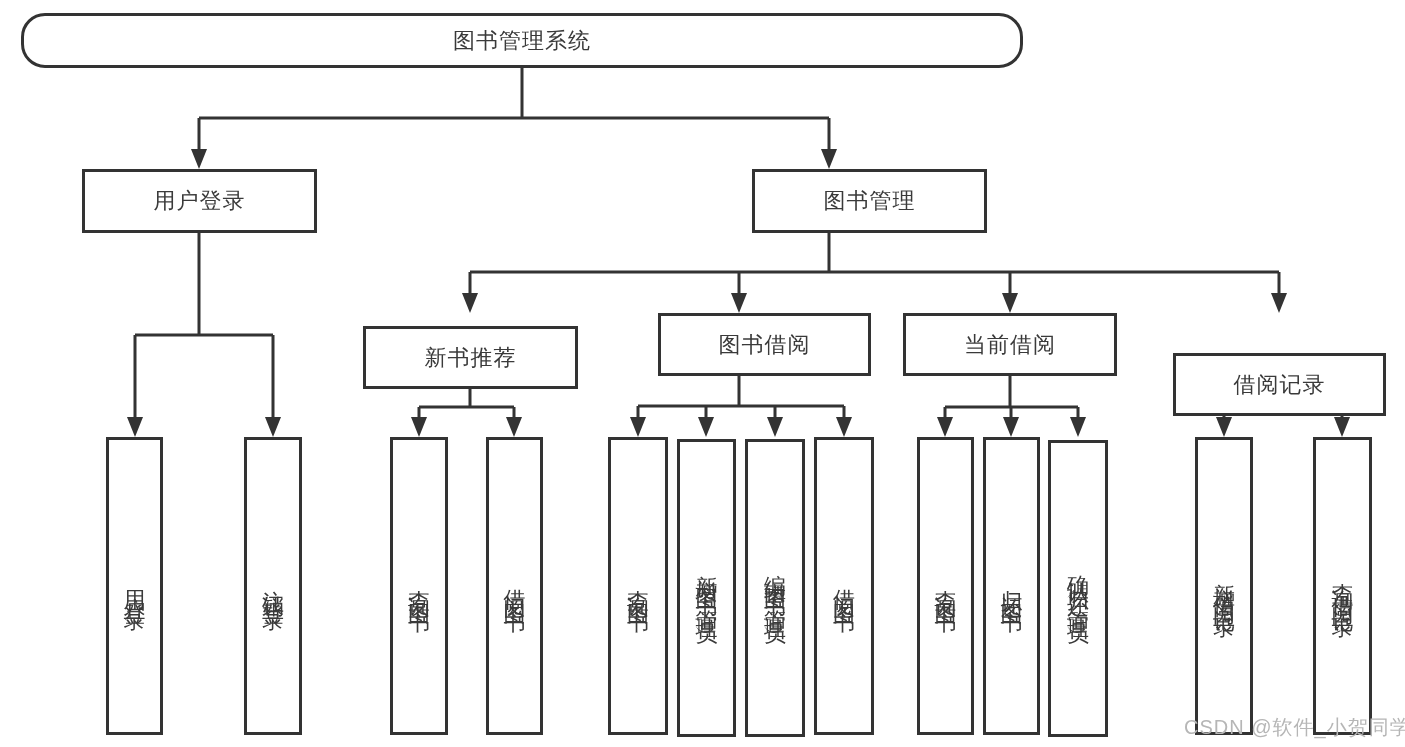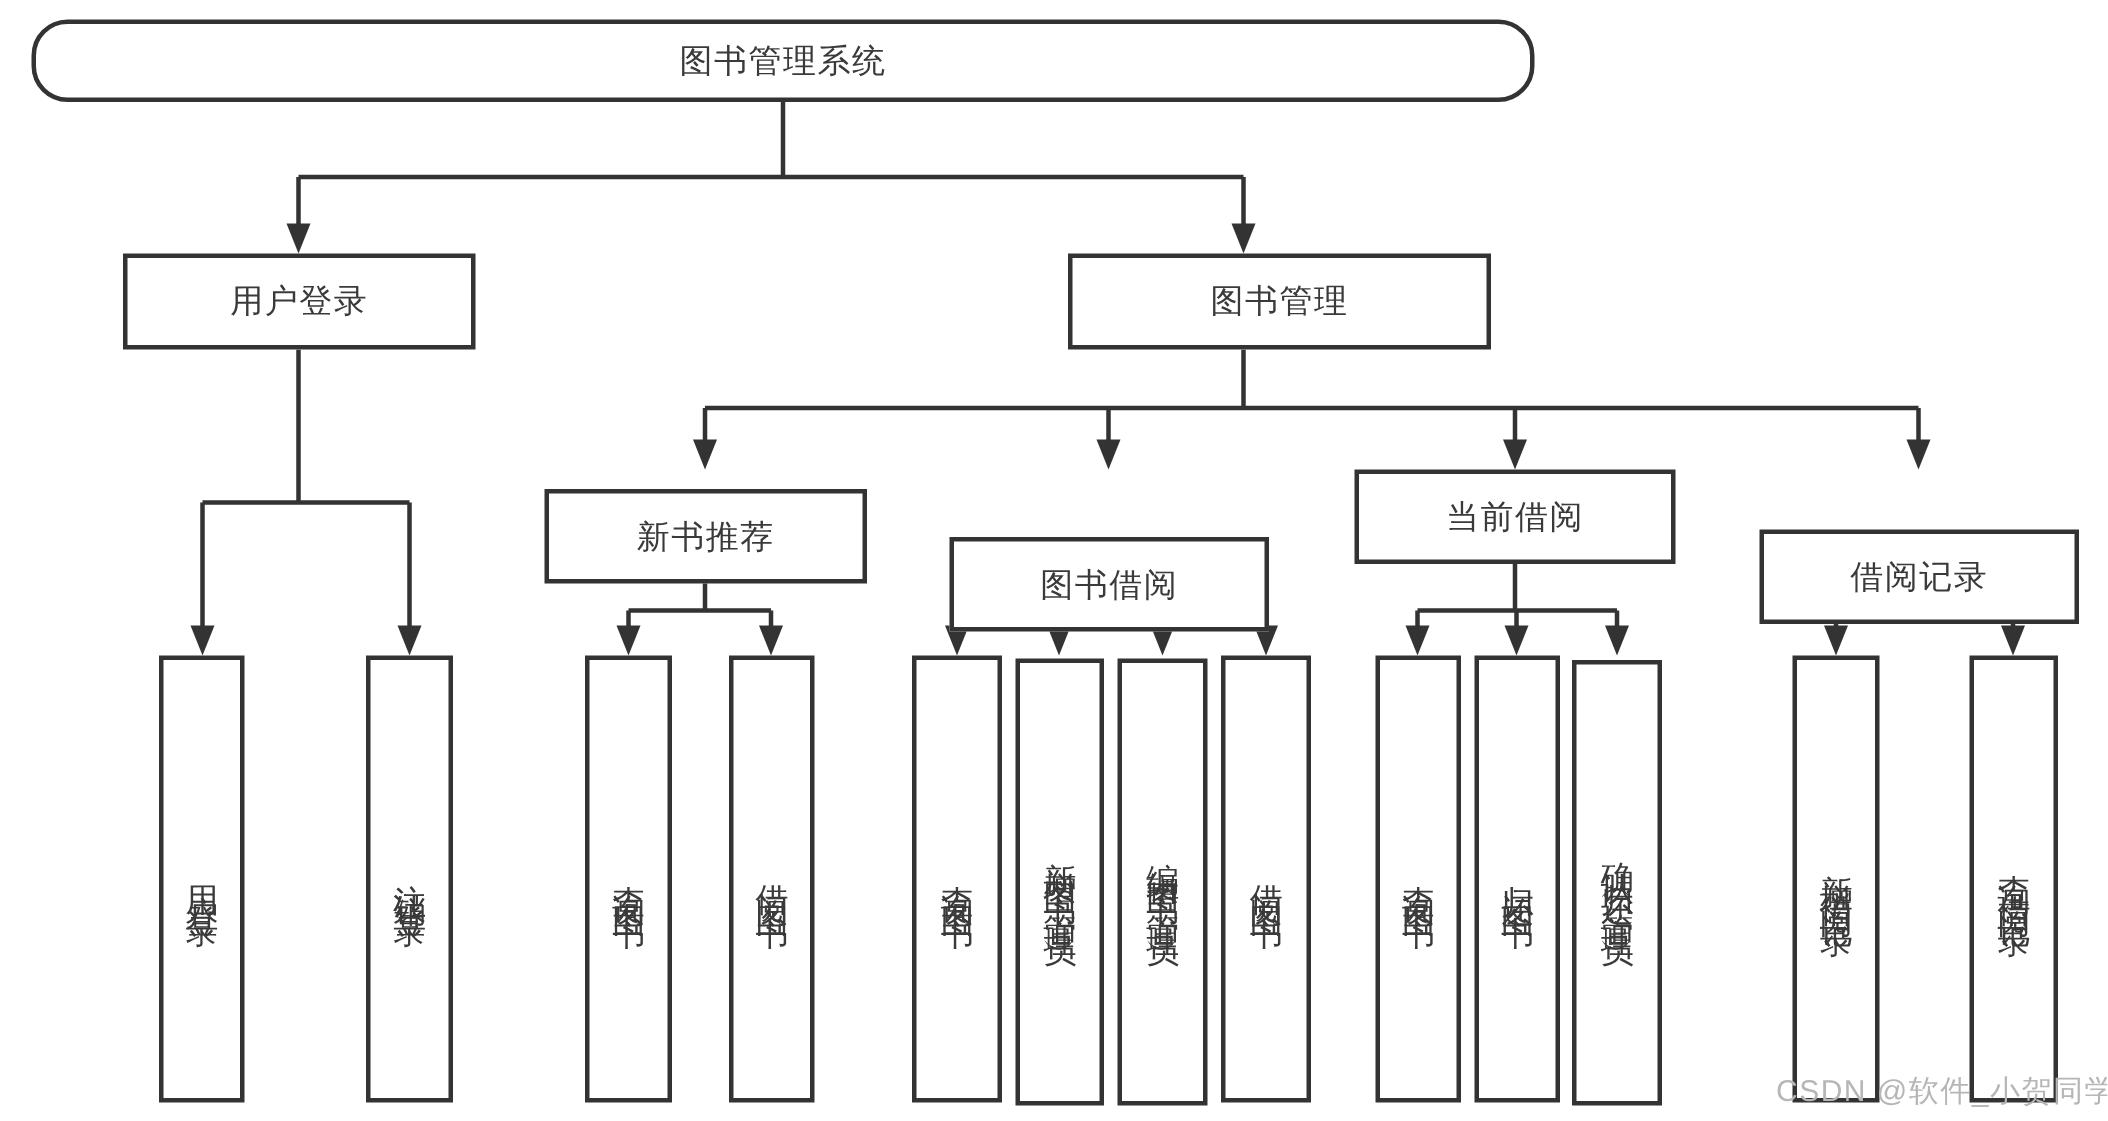--- a/index.html
+++ b/index.html
@@ -86,25 +86,25 @@
       <polygon points="1070,417 1086,417 1078,437" fill="#333333"></polygon>
       <path d="M1279,376 L1279,407 M1224,407 L1342,407 M1224,407 L1224,423 M1342,407 L1342,423" fill="none" stroke="#333333" stroke-width="3"></path>
       <polygon points="1216,417 1232,417 1224,437" fill="#333333"></polygon>
       <polygon points="1334,417 1350,417 1342,437" fill="#333333"></polygon>
     </svg>
 
   <div class="node hbox" style="left:21px; top:13px; width:1002px; height:55px;border-radius:24px;">图书管理系统</div>
 
   <div class="node hbox" style="left:82px; top:169px; width:235px; height:64px;">用户登录</div>
 
-  <div class="node hbox" style="left:712px; top:169px; width:282px; height:64px;">图书管理</div>
+  <div class="node hbox" style="left:752px; top:169px; width:235px; height:64px;">图书管理</div>
 
   <div class="node hbox" style="left:363px; top:326px; width:215px; height:63px;">新书推荐</div>
 
-  <div class="node hbox" style="left:633px; top:313px; width:213px; height:63px;margin-top:45px;">图书借阅</div>
+  <div class="node hbox" style="left:658px; top:313px; width:213px; height:63px;">图书借阅</div>
 
   <div class="node hbox" style="left:903px; top:313px; width:214px; height:63px;">当前借阅</div>
 
   <div class="node hbox" style="left:1173px; top:313px; width:213px; height:63px;margin-top:40px;">借阅记录</div>
 
   <div class="node vbox" style="left:106px; top:437px; width:57px; height:298px;">
     <span class="vtext">用户登录</span>
   </div>
 
   <div class="node vbox" style="left:244px; top:437px; width:58px; height:298px;">

